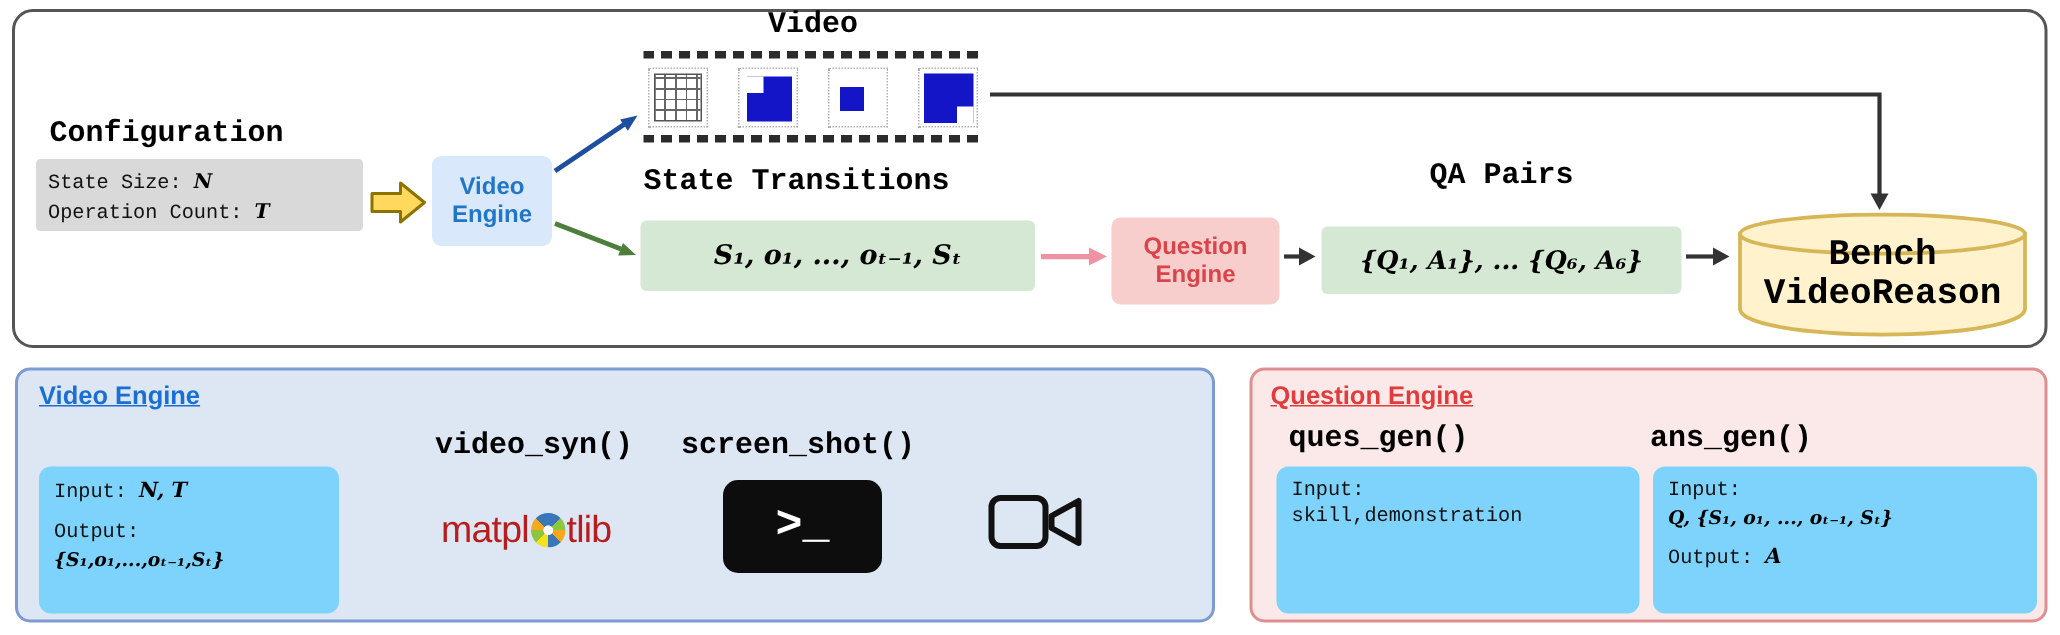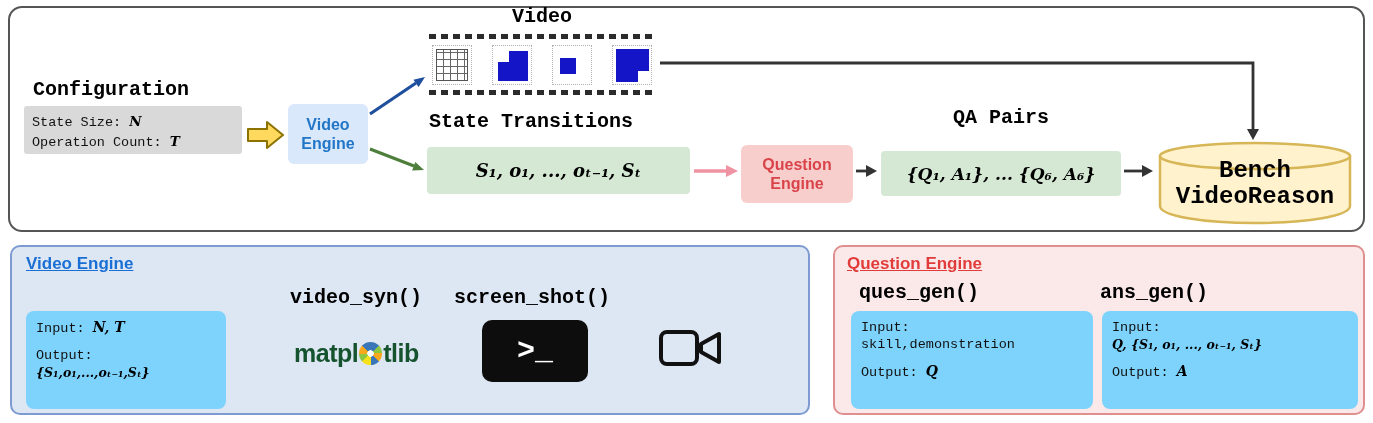--- a/index.html
+++ b/index.html
@@ -65,22 +65,22 @@
   .fn-h { position:absolute; font-family:"Liberation Mono","DejaVu Sans Mono",monospace;
           font-weight:700; font-size:20px; color:#000; }
   .card { position:absolute; background:#7dd3fc; border-radius:8px; padding:8px 10px;
           font-family:"Liberation Mono","DejaVu Sans Mono",monospace; font-size:13.5px;
           color:#111; line-height:17px; }
   .card .gap { height:10px; }
   .card .math { font-size:14px; }
   .card .math.small { font-size:12.5px; }
 
   
-  .mpl { position:absolute; display:flex; align-items:center; font-weight:700; font-size:25px;
-         color:#14532d; letter-spacing:-0.5px; }
+  .mpl { position:absolute; display:flex; align-items:center; font-weight:400; font-size:25px;
+         color:#b91c1c; letter-spacing:-0.5px; }
   .mpl-logo { width:23px; height:23px; border-radius:50%; margin:0 1px;
       background:
         radial-gradient(circle at center, #fff 0 3px, rgba(255,255,255,0) 3.5px),
         conic-gradient(#3a77b8 0 45deg, #8dc63f 45deg 90deg, #f7a81b 90deg 135deg,
                        #3a77b8 135deg 180deg, #f7e11b 180deg 225deg, #8dc63f 225deg 270deg,
                        #f7a81b 270deg 315deg, #3a77b8 315deg 360deg); }
 
   
   .terminal { position:absolute; left:470px; top:73px; width:106px; height:62px; background:#0d0d0d;
               border-radius:10px; color:#fff; display:flex; align-items:center; justify-content:center;
@@ -202,21 +202,20 @@
   </div>
 
   <div class="abs panel-br">
     <div class="panel-title">Question Engine</div>
 
     <div class="fn-h" style="left:24px; top:34px;">ques_gen()</div>
     <div class="card" style="left:16px; top:64px; width:242px; height:98px;">
       <div>Input:</div>
       <div>skill,demonstration</div>
       <div class="gap"></div>
-      <div><span>Output: </span><span class="math">Q</span></div>
     </div>
 
     <div class="fn-h" style="left:265px; top:34px;">ans_gen()</div>
     <div class="card" style="left:267px; top:64px; width:256px; height:98px;">
       <div>Input:</div>
       <div class="math small">Q, {S₁, o₁, ..., oₜ₋₁, Sₜ}</div>
       <div class="gap"></div>
       <div><span>Output: </span><span class="math">A</span></div>
     </div>
   </div>

